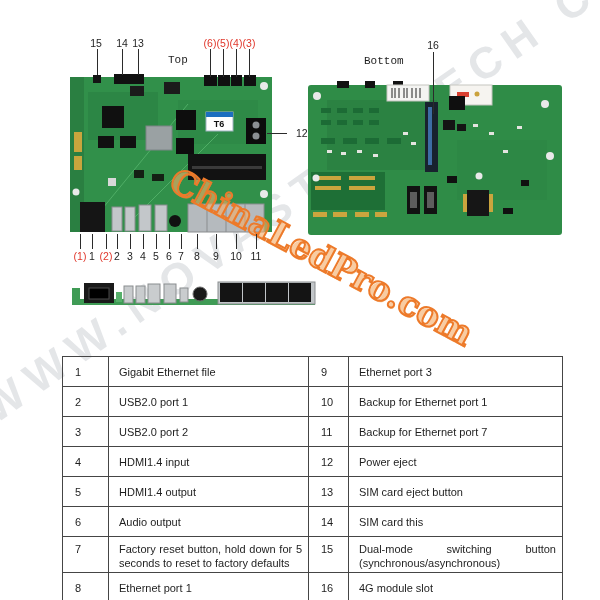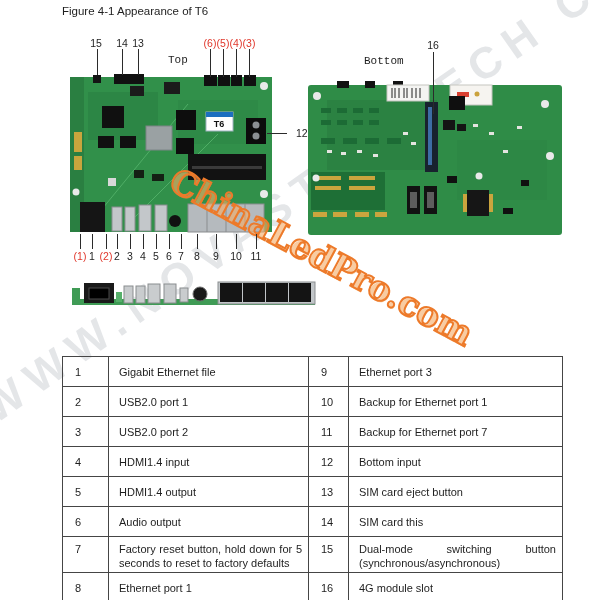--- a/index.html
+++ b/index.html
@@ -32,21 +32,20 @@
   table.ports td.just{text-align:justify;}
   col.c-num1{width:46px;}col.c-desc1{width:200px;}col.c-num2{width:40px;}col.c-desc2{width:214px;}
 </style>
 </head>
 <body>
 
 <div class="page">
 
   <div class="gray-wm">WWW.NOVASTAR TECH CO.,LT</div>
 
-  <div class="fig-title">Figure 4-1 Appearance of T6</div>
 
   <svg class="board" style="left:68px;top:74px;" width="206" height="162" viewBox="0 0 206 162">
     <rect x="2" y="3" width="202" height="155" fill="#31904a"></rect>
     <rect x="2" y="3" width="14" height="155" fill="#2a7f41"></rect>
     <rect x="20" y="18" width="70" height="48" fill="#2c8645"></rect>
     <rect x="110" y="26" width="80" height="44" fill="#2e8a47"></rect>
     <line x1="30" y1="140" x2="120" y2="30" stroke="#4fae66" stroke-width="1"></line>
     <line x1="60" y1="150" x2="150" y2="60" stroke="#4fae66" stroke-width="1"></line>
 
     <rect x="25" y="1" width="8" height="8" fill="#141414"></rect>
@@ -288,21 +287,21 @@
       <tr>
         <td class="num">3</td>
         <td>USB2.0 port 2</td>
         <td class="num">11</td>
         <td>Backup for Ethernet port 7</td>
       </tr>
       <tr>
         <td class="num">4</td>
         <td>HDMI1.4 input</td>
         <td class="num">12</td>
-        <td>Bottom input</td>
+        <td>Power eject</td>
       </tr>
       <tr>
         <td class="num">5</td>
         <td>HDMI1.4 output</td>
         <td class="num">13</td>
         <td>SIM card eject button</td>
       </tr>
       <tr>
         <td class="num">6</td>
         <td>Audio output</td>

